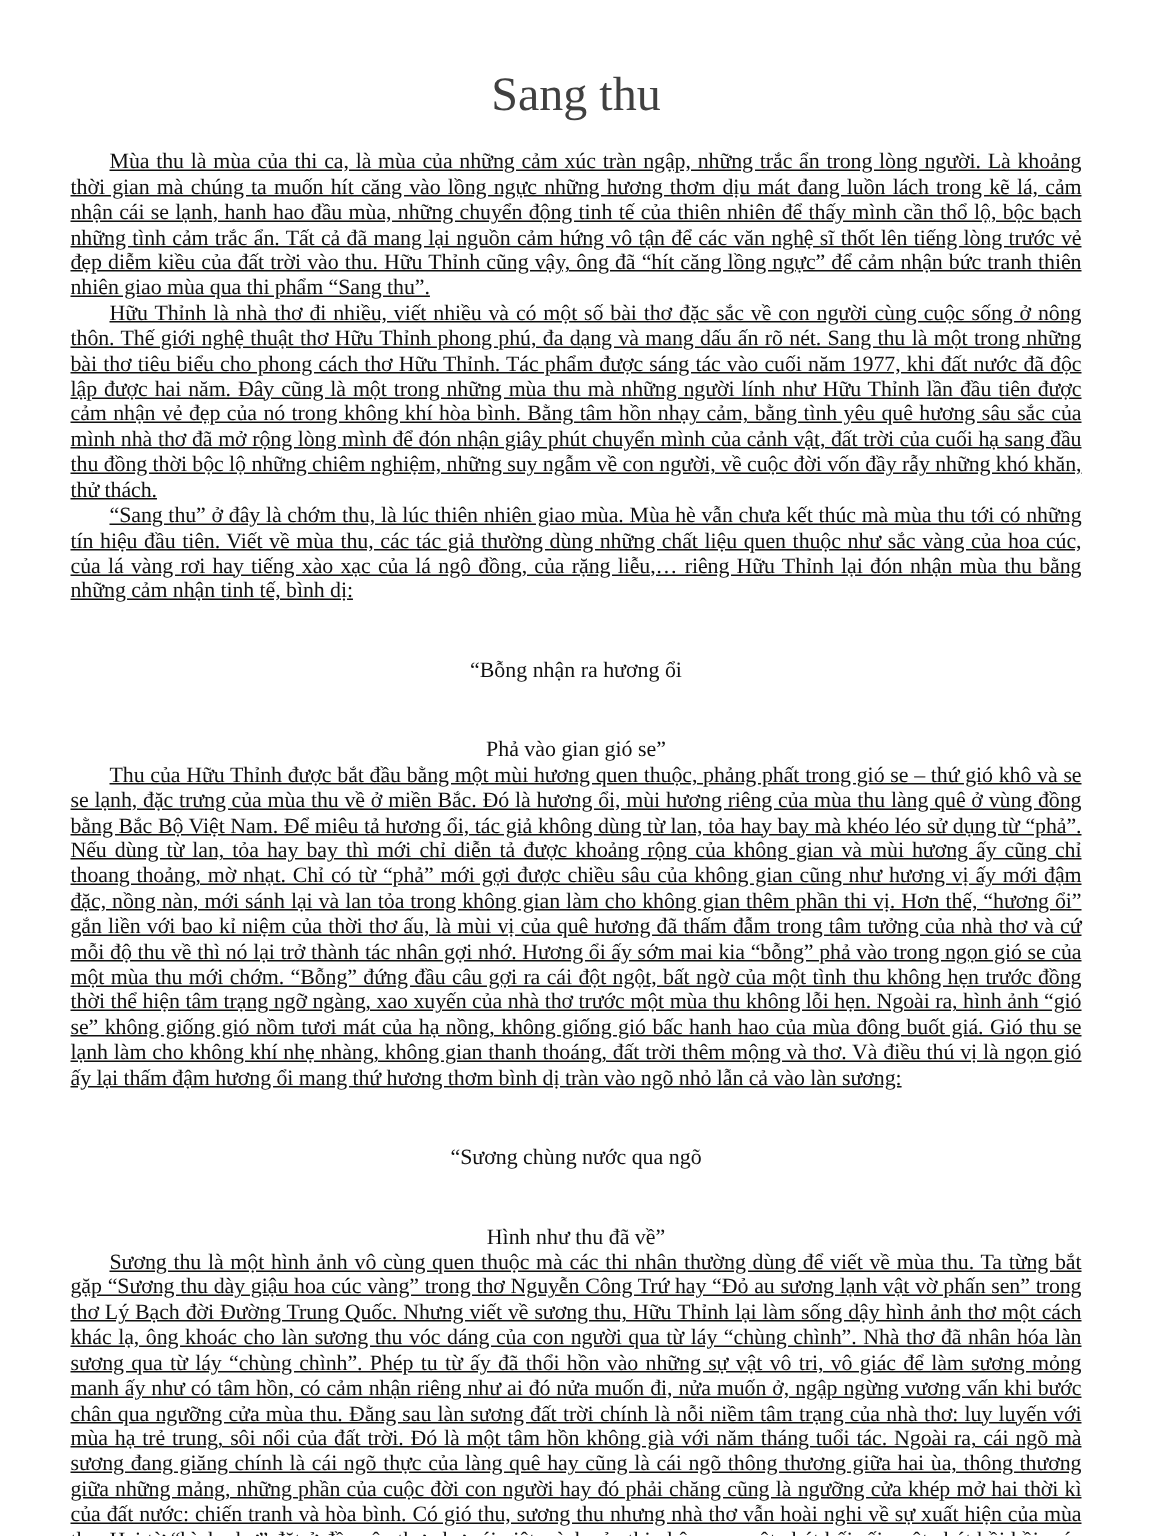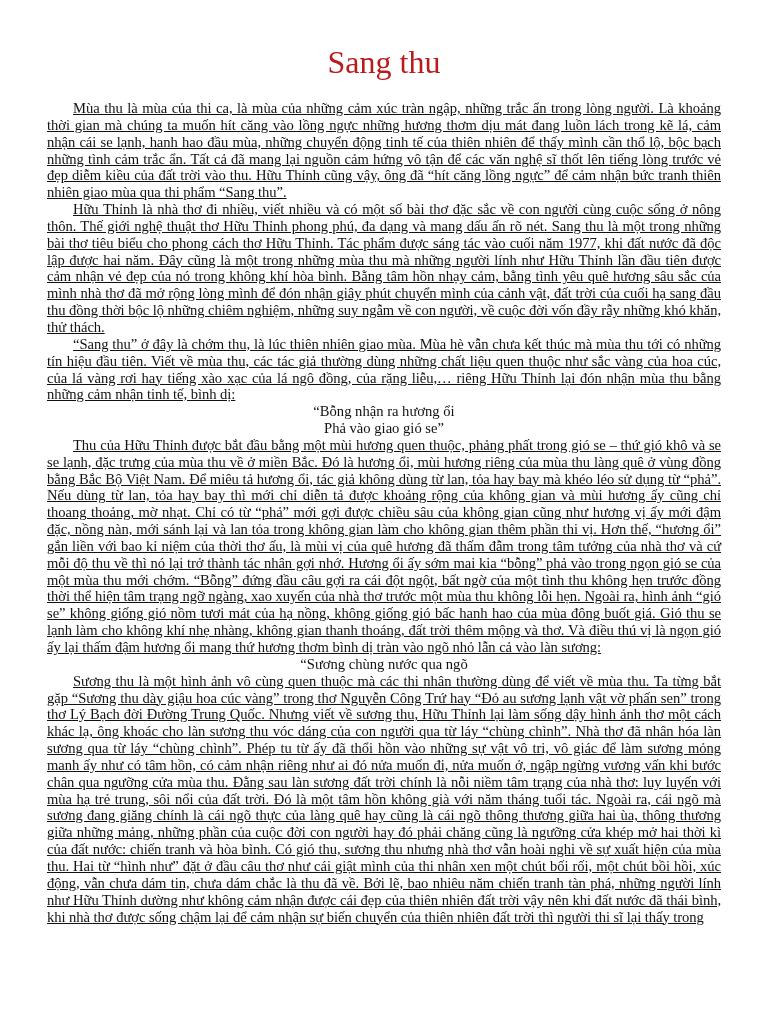--- a/index.html
+++ b/index.html
@@ -22,21 +22,21 @@
       width: 674px;
     }
     .title {
       margin: 0;
       padding-top: 42px;
       height: 56px;
       text-align: center;
       font-size: 32px;
       font-weight: normal;
       line-height: 40px;
-      color: #b91c1c;
+      color: #404040;
     }
     .para {
       margin: 0;
       font-size: 14.6px;
       line-height: 16.85px;
       text-indent: 26px;
       text-align: justify;
       letter-spacing: -0.05px;
       text-decoration: underline;
     }
@@ -44,38 +44,40 @@
       text-align-last: left;
     }
     .verse {
       margin: 0;
       font-size: 14.6px;
       line-height: 16.85px;
       text-align: center;
     }
     .verse-line {
       display: block;
+      margin-top: 36px;
     }
     .body-block {
       margin-top: 2px;
     }
   </style>
 </head>
 <body>
 
 <div class="page">
   <h1 class="title">Sang thu</h1>
 
   <div class="body-block">
     <p class="para">Mùa thu là mùa của thi ca, là mùa của những cảm xúc tràn ngập, những trắc ẩn trong lòng người. Là khoảng thời gian mà chúng ta muốn hít căng vào lồng ngực những hương thơm dịu mát đang luồn lách trong kẽ lá, cảm nhận cái se lạnh, hanh hao đầu mùa, những chuyển động tinh tế của thiên nhiên để thấy mình cần thổ lộ, bộc bạch những tình cảm trắc ẩn. Tất cả đã mang lại nguồn cảm hứng vô tận để các văn nghệ sĩ thốt lên tiếng lòng trước vẻ đẹp diễm kiều của đất trời vào thu. Hữu Thỉnh cũng vậy, ông đã “hít căng lồng ngực” để cảm nhận bức tranh thiên nhiên giao mùa qua thi phẩm “Sang thu”.</p>
     <p class="para">Hữu Thỉnh là nhà thơ đi nhiều, viết nhiều và có một số bài thơ đặc sắc về con người cùng cuộc sống ở nông thôn. Thế giới nghệ thuật thơ Hữu Thỉnh phong phú, đa dạng và mang dấu ấn rõ nét. Sang thu là một trong những bài thơ tiêu biểu cho phong cách thơ Hữu Thỉnh. Tác phẩm được sáng tác vào cuối năm 1977, khi đất nước đã độc lập được hai năm. Đây cũng là một trong những mùa thu mà những người lính như Hữu Thỉnh lần đầu tiên được cảm nhận vẻ đẹp của nó trong không khí hòa bình. Bằng tâm hồn nhạy cảm, bằng tình yêu quê hương sâu sắc của mình nhà thơ đã mở rộng lòng mình để đón nhận giây phút chuyển mình của cảnh vật, đất trời của cuối hạ sang đầu thu đồng thời bộc lộ những chiêm nghiệm, những suy ngẫm về con người, về cuộc đời vốn đầy rẫy những khó khăn, thử thách.</p>
     <p class="para">“Sang thu” ở đây là chớm thu, là lúc thiên nhiên giao mùa. Mùa hè vẫn chưa kết thúc mà mùa thu tới có những tín hiệu đầu tiên. Viết về mùa thu, các tác giả thường dùng những chất liệu quen thuộc như sắc vàng của hoa cúc, của lá vàng rơi hay tiếng xào xạc của lá ngô đồng, của rặng liễu,… riêng Hữu Thỉnh lại đón nhận mùa thu bằng những cảm nhận tinh tế, bình dị:</p>
     <div class="verse">
       <span class="verse-line">“Bỗng nhận ra hương ổi</span>
-      <span class="verse-line">Phả vào giao gió se”</span>
+      <span class="verse-line">Phả vào gian gió se”</span>
     </div>
     <p class="para">Thu của Hữu Thỉnh được bắt đầu bằng một mùi hương quen thuộc, phảng phất trong gió se – thứ gió khô và se se lạnh, đặc trưng của mùa thu về ở miền Bắc. Đó là hương ổi, mùi hương riêng của mùa thu làng quê ở vùng đồng bằng Bắc Bộ Việt Nam. Để miêu tả hương ổi, tác giả không dùng từ lan, tỏa hay bay mà khéo léo sử dụng từ “phả”. Nếu dùng từ lan, tỏa hay bay thì mới chỉ diễn tả được khoảng rộng của không gian và mùi hương ấy cũng chỉ thoang thoảng, mờ nhạt. Chỉ có từ “phả” mới gợi được chiều sâu của không gian cũng như hương vị ấy mới đậm đặc, nồng nàn, mới sánh lại và lan tỏa trong không gian làm cho không gian thêm phần thi vị. Hơn thế, “hương ổi” gắn liền với bao kỉ niệm của thời thơ ấu, là mùi vị của quê hương đã thấm đẫm trong tâm tưởng của nhà thơ và cứ mỗi độ thu về thì nó lại trở thành tác nhân gợi nhớ. Hương ổi ấy sớm mai kia “bỗng” phả vào trong ngọn gió se của một mùa thu mới chớm. “Bỗng” đứng đầu câu gợi ra cái đột ngột, bất ngờ của một tình thu không hẹn trước đồng thời thể hiện tâm trạng ngỡ ngàng, xao xuyến của nhà thơ trước một mùa thu không lỗi hẹn. Ngoài ra, hình ảnh “gió se” không giống gió nồm tươi mát của hạ nồng, không giống gió bấc hanh hao của mùa đông buốt giá. Gió thu se lạnh làm cho không khí nhẹ nhàng, không gian thanh thoáng, đất trời thêm mộng và thơ. Và điều thú vị là ngọn gió ấy lại thấm đậm hương ổi mang thứ hương thơm bình dị tràn vào ngõ nhỏ lẫn cả vào làn sương:</p>
     <div class="verse">
       <span class="verse-line">“Sương chùng nước qua ngõ</span>
+      <span class="verse-line">Hình như thu đã về”</span>
     </div>
     <p class="para">Sương thu là một hình ảnh vô cùng quen thuộc mà các thi nhân thường dùng để viết về mùa thu. Ta từng bắt gặp “Sương thu dày giậu hoa cúc vàng” trong thơ Nguyễn Công Trứ hay “Đỏ au sương lạnh vật vờ phấn sen” trong thơ Lý Bạch đời Đường Trung Quốc. Nhưng viết về sương thu, Hữu Thỉnh lại làm sống dậy hình ảnh thơ một cách khác lạ, ông khoác cho làn sương thu vóc dáng của con người qua từ láy “chùng chình”. Nhà thơ đã nhân hóa làn sương qua từ láy “chùng chình”. Phép tu từ ấy đã thổi hồn vào những sự vật vô tri, vô giác để làm sương mỏng manh ấy như có tâm hồn, có cảm nhận riêng như ai đó nửa muốn đi, nửa muốn ở, ngập ngừng vương vấn khi bước chân qua ngưỡng cửa mùa thu. Đằng sau làn sương đất trời chính là nỗi niềm tâm trạng của nhà thơ: luy luyến với mùa hạ trẻ trung, sôi nổi của đất trời. Đó là một tâm hồn không già với năm tháng tuổi tác. Ngoài ra, cái ngõ mà sương đang giăng chính là cái ngõ thực của làng quê hay cũng là cái ngõ thông thương giữa hai ùa, thông thương giữa những mảng, những phần của cuộc đời con người hay đó phải chăng cũng là ngưỡng cửa khép mở hai thời kì của đất nước: chiến tranh và hòa bình. Có gió thu, sương thu nhưng nhà thơ vẫn hoài nghi về sự xuất hiện của mùa thu. Hai từ “hình như” đặt ở đầu câu thơ như cái giật mình của thi nhân xen một chút bối rối, một chút bồi hồi, xúc động, vẫn chưa dám tin, chưa dám chắc là thu đã về. Bởi lẽ, bao nhiêu năm chiến tranh tàn phá, những người lính như Hữu Thỉnh dường như không cảm nhận được cái đẹp của thiên nhiên đất trời vậy nên khi đất nước đã thái bình, khi nhà thơ được sống chậm lại để cảm nhận sự biến chuyển của thiên nhiên đất trời thì người thi sĩ lại thấy trong</p>
   </div>
 </div>
 
 </body></html>

